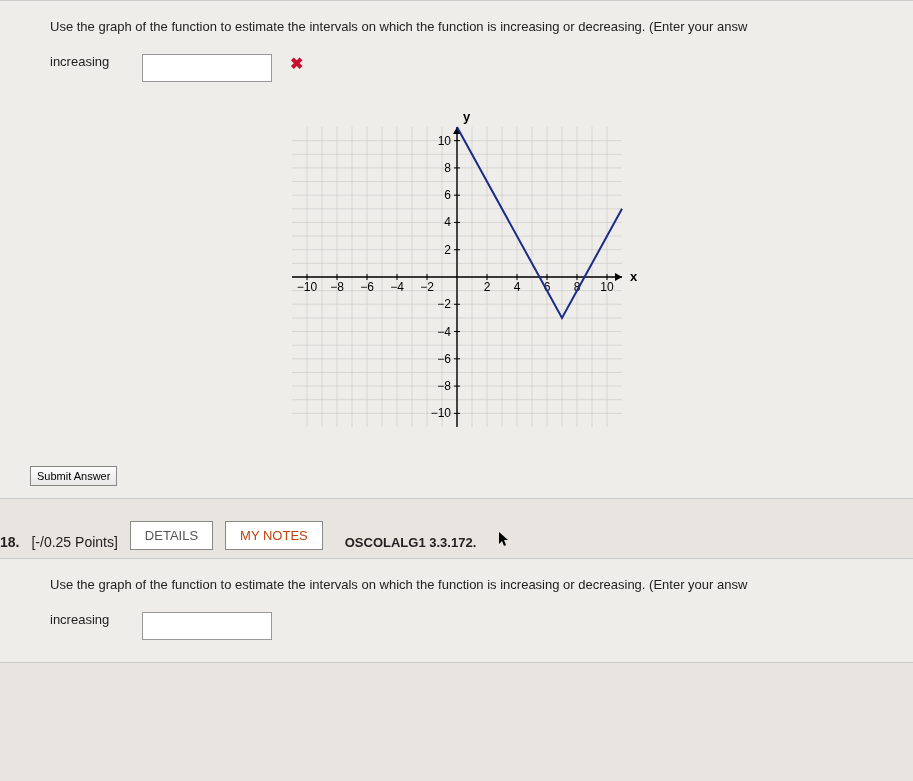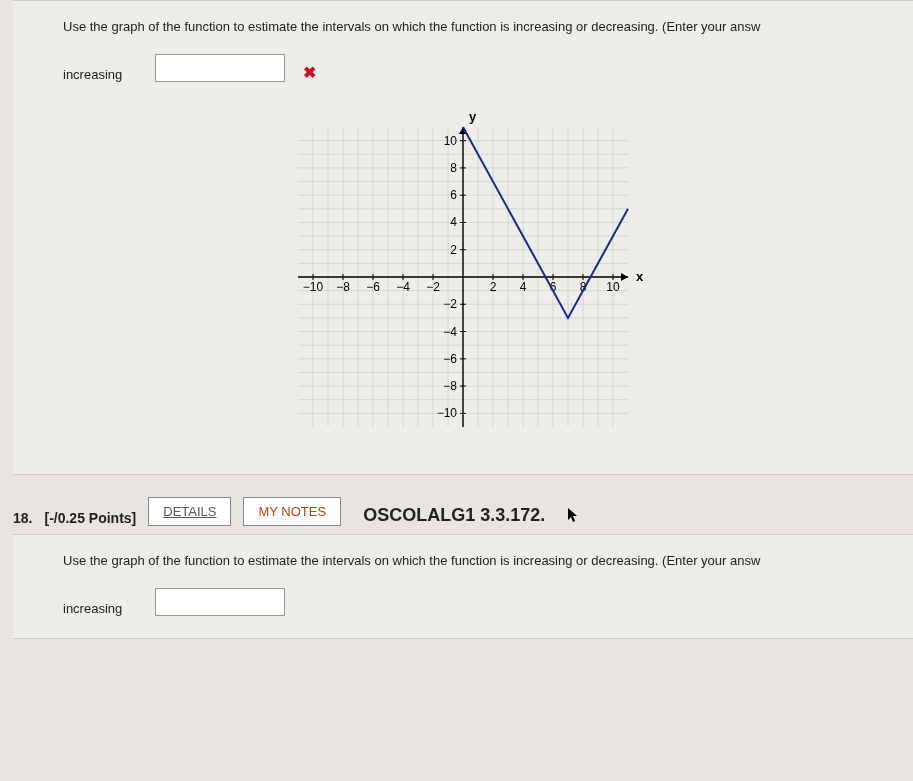--- a/index.html
+++ b/index.html
@@ -6,37 +6,37 @@
   body {
     margin: 0;
     padding: 0;
     font-family: Arial, Helvetica, sans-serif;
     background: #e8e5e1;
     color: #222;
     font-size: 13px;
     width: 913px;
   }
   .page-wrap {
-    padding: 0 0 20px 13px;
+    padding: 0 0 20px 0;
   }
   .section {
     background: #efede9;
     border-top: 1px solid #ccc;
     border-bottom: 1px solid #ccc;
     margin-bottom: 20px;
     padding: 12px 20px 12px 20px;
   }
   .prompt {
     margin: 6px 0 16px 30px;
     font-size: 13px;
     color: #222;
   }
   .answer-row {
     display: flex;
-    align-items: flex-end;
+    align-items: flex-start;
     gap: 12px;
     margin: 20px 0 10px 30px;
   }
   .answer-label {
     width: 80px;
     font-size: 13px;
   }
   .answer-input {
     width: 130px;
     height: 28px;
@@ -80,24 +80,23 @@
   .pill-btn {
     border: 1px solid #888;
     background: #fff;
     padding: 6px 14px;
     font-size: 13px;
     cursor: pointer;
     color: #c2410c;
   }
   .pill-plain {
     color: #555;
-    text-decoration: underline;
   }
   .assign {
-    font-size: 18px;
+    font-size: 13px;
     font-weight: bold;
     color: #222;
     margin-left: 10px;
   }
   .cursor-icon {
     margin-left: 10px;
     display: inline-block;
   }
   svg .axis-label { font: 12px Arial; fill: #000; }
   svg .axis-title { font: bold 13px Arial; fill: #000; }
@@ -204,25 +203,28 @@
           <line x1="187" y1="65.90909090909088" x2="193" y2="65.90909090909088" stroke="#000"></line>
           <text x="184" y="69.90909090909088" text-anchor="end" class="axis-label">8</text>
           <line x1="187" y1="38.636363636363626" x2="193" y2="38.636363636363626" stroke="#000"></line>
           <text x="184" y="42.636363636363626" text-anchor="end" class="axis-label">10</text>
           <text x="363" y="179" class="axis-title">x</text>
           <text x="196" y="19" class="axis-title" text-anchor="start">y</text>
           <polyline points="190,25 295,215.9090909090909 355,106.81818181818181" fill="none" stroke="#1a2a8a" stroke-width="2"></polyline>
         </svg>
     </div>
 
+    <div class="submit-area">
+      <button class="submit-btn">Submit Answer</button>
+    </div>
   </div>
 
   <div class="q-header">
     <span class="q-num">18.</span>
-    <span class="q-num" style="font-weight:bold;">[-/0.25 Points]</span>
+    <span class="q-num" style="font-weight:normal;">[-/0.25 Points]</span>
     <button class="pill-btn pill-plain">DETAILS</button>
     <button class="pill-btn">MY NOTES</button>
     <span class="assign">OSCOLALG1 3.3.172.</span>
     <span class="cursor-icon">
       <svg width="12" height="16" viewBox="0 0 12 16">
           <path d="M1 1 L1 13 L4 10 L6 15 L8 14 L6 9 L10 9 Z" fill="#000"></path>
         </svg>
     </span>
   </div>
 

